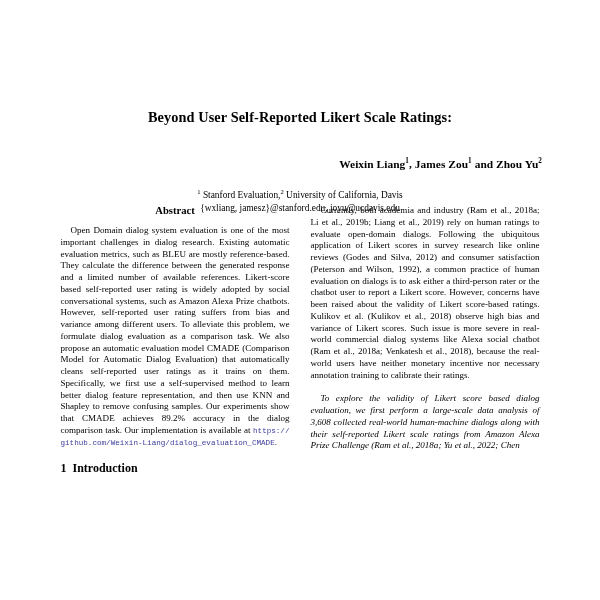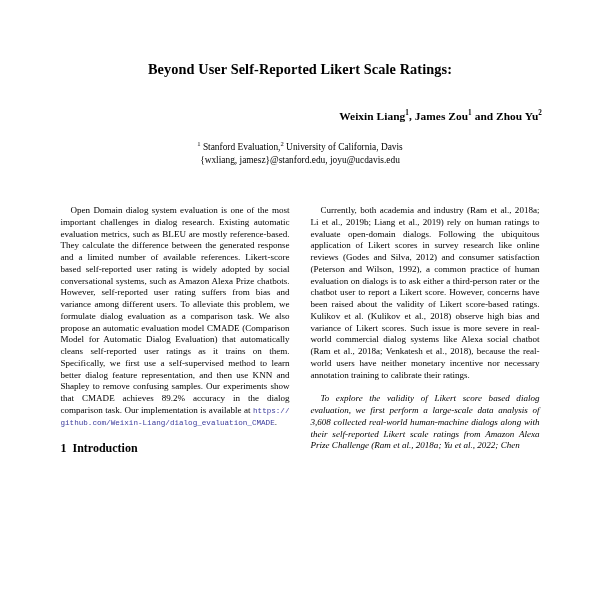--- a/index.html
+++ b/index.html
@@ -13,20 +13,21 @@
     position: relative;
     background: #ffffff;
     font-family: "Liberation Serif", serif;
     color: #000000;
     overflow: hidden;
     box-sizing: border-box;
   }
   .title-block {
     padding: 59px 58px 0 58px;
     text-align: center;
+    margin-top: 48px;
   }
   .title-line {
     font-family: "Liberation Serif", serif;
     font-weight: bold;
     font-size: 14.3px;
     line-height: 20px;
     letter-spacing: 0.1px;
   }
   .authors {
     text-align: right;
@@ -116,20 +117,21 @@
     <div class="affil">
       <div><sup>1</sup><span> Stanford Evaluation,</span><sup>2</sup><span> University of California, Davis</span></div>
       <div>{wxliang, jamesz}@stanford.edu, joyu@ucdavis.edu</div>
     </div>
   </div>
 
   <div class="columns">
 
     <div class="col">
 
+      <div class="section-head">Abstract</div>
       <p class="body first"><span>Open Domain dialog system evaluation is one of the most important challenges in dialog research. Existing automatic evaluation metrics, such as BLEU are mostly reference-based. They calculate the difference between the generated response and a limited number of available references. Likert-score based self-reported user rating is widely adopted by social conversational systems, such as Amazon Alexa Prize chatbots. However, self-reported user rating suffers from bias and variance among different users. To alleviate this problem, we formulate dialog evaluation as a comparison task. We also propose an automatic evaluation model CMADE (Comparison Model for Automatic Dialog Evaluation) that automatically cleans self-reported user ratings as it trains on them. Specifically, we first use a self-supervised method to learn better dialog feature representation, and then use KNN and Shapley to remove confusing samples. Our experiments show that CMADE achieves 89.2% accuracy in the dialog comparison task. Our implementation is available at </span><span class="mono">https://github.com/Weixin-Liang/</span><span class="mono">dialog_evaluation_CMADE</span><span>.</span></p>
 
       <div class="numbered-head">
         <span class="num">1</span><span>Introduction</span>
       </div>
     </div>
 
     <div class="col">
       <p class="body">Currently, both academia and industry (Ram et al., 2018a; Li et al., 2019b; Liang et al., 2019) rely on human ratings to evaluate open-domain dialogs. Following the ubiquitous application of Likert scores in survey research like online reviews (Godes and Silva, 2012) and consumer satisfaction (Peterson and Wilson, 1992), a common practice of human evaluation on dialogs is to ask either a third-person rater or the chatbot user to report a Likert score. However, concerns have been raised about the validity of Likert score-based ratings. Kulikov et al. (Kulikov et al., 2018) observe high bias and variance of Likert scores. Such issue is more severe in real-world commercial dialog systems like Alexa social chatbot (Ram et al., 2018a; Venkatesh et al., 2018), because the real-world users have neither monetary incentive nor necessary annotation training to calibrate their ratings.</p>
       <p class="body">To explore the validity of Likert score based dialog evaluation, we first perform a large-scale data analysis of 3,608 collected real-world human-machine dialogs along with their self-reported Likert scale ratings from Amazon Alexa Prize Challenge (Ram et al., 2018a; Yu et al., 2022; Chen</p>

